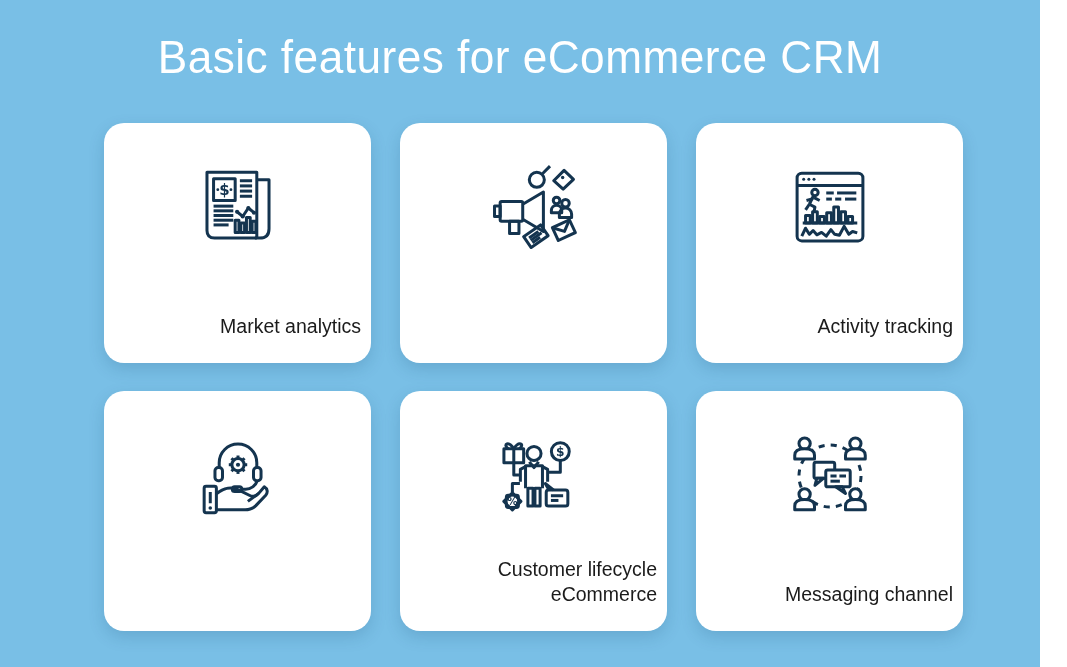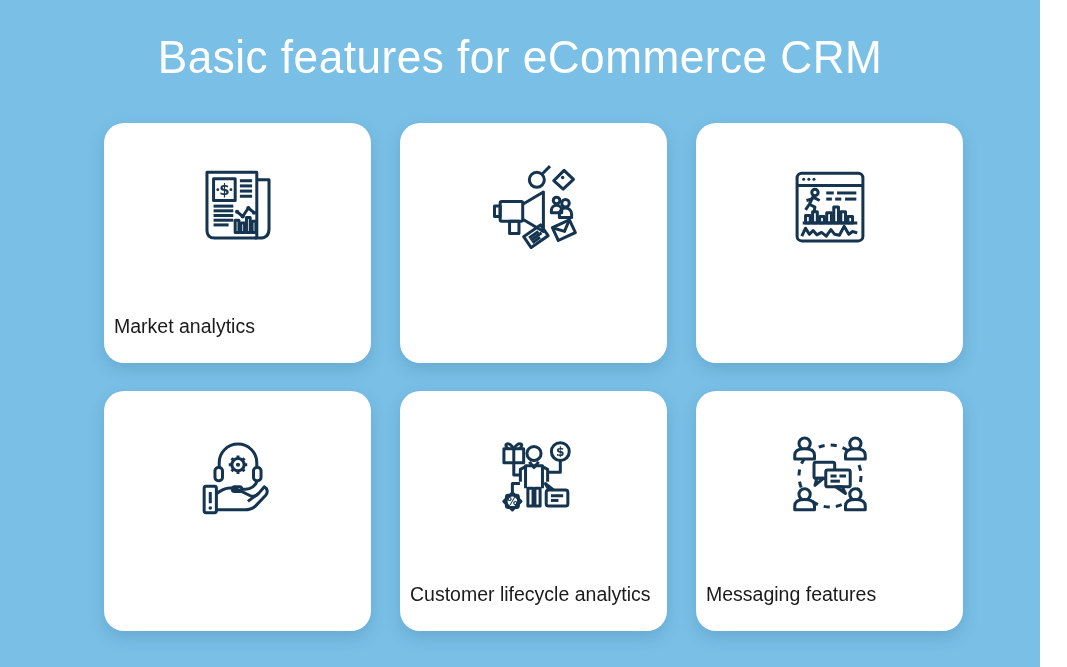--- a/index.html
+++ b/index.html
@@ -36,21 +36,21 @@
     display:flex; justify-content:center;
   }
   svg.icon { width:94px; height:94px; }
   .icon .st { stroke: var(--icon, #14344F); stroke-width:3.2; fill:none; stroke-linejoin:round; }
   .icon .wh { stroke: var(--icon, #14344F); stroke-width:3.2; fill:#FFFFFF; stroke-linejoin:round; }
   .icon .fl { fill: var(--icon, #14344F); stroke:none; }
   .icon .whf { fill:#FFFFFF; stroke:none; }
   .icon text { fill: var(--icon, #14344F); stroke:none; font-family:"DejaVu Sans", sans-serif; font-weight:bold; }
   .label {
     position:absolute; bottom:24px; left:10px; right:10px;
-    text-align:left;
+    text-align:right;
     color: var(--label, #1B1B1B);
     font-size:19.5px; line-height:25px; font-weight:500;
   }
 </style>
 </head>
 <body>
 
 <div class="page">
 
   <div class="title">Basic features for eCommerce CRM</div>
@@ -141,20 +141,21 @@
           <rect class="st" x="24" y="58" width="5" height="8"></rect>
           <rect class="st" x="31.5" y="54" width="5" height="12"></rect>
           <rect class="st" x="39" y="59" width="5" height="7"></rect>
           <rect class="st" x="46.5" y="55" width="5" height="11"></rect>
           <rect class="st" x="54" y="49" width="5" height="17"></rect>
           <rect class="st" x="61.5" y="54" width="5" height="12"></rect>
           <rect class="st" x="69" y="59" width="5" height="7"></rect>
           <polyline class="st" points="20,80 24,71.5 28,78 32,74 36,78.5 41,76 46,80 51,73 55,78 60,79 65,69.5 70,78 74,75 79,76.5"></polyline>
         </svg>
       </div>
+      <div class="label">Activity tracking</div>
     </div>
 
     <div class="card">
       <div class="icon-wrap">
         <svg class="icon" viewBox="0 0 100 100">
           <path class="st" d="M30,52 V36 A20,20 0 0 1 70,36 V52"></path>
           <rect class="wh" x="25.5" y="41" width="8" height="14" rx="3.5"></rect>
           <rect class="wh" x="66.5" y="41" width="8" height="14" rx="3.5"></rect>
           <path class="st" d="M70.5,55 A13,13 0 0 1 58,64 H53"></path>
           <rect class="st" x="44" y="61.5" width="10" height="5" rx="2.5"></rect>
@@ -201,21 +202,21 @@
           </g>
           <rect class="st" x="20.6" y="70.6" width="12.8" height="12.8" rx="2"></rect>
           <circle class="whf" cx="27" cy="77" r="5"></circle>
           <text x="27" y="81" font-size="11" text-anchor="middle">%</text>
           <rect class="st" x="63" y="65" width="23" height="17" rx="2.5"></rect>
           <path class="st" d="M66,65 L62,58 L71,65"></path>
           <line class="st" x1="68" y1="71" x2="81" y2="71"></line>
           <line class="st" x1="68" y1="76" x2="76" y2="76"></line>
         </svg>
       </div>
-      <div class="label">Customer lifecycle analytics</div>
+      <div class="label">Customer lifecycle eCommerce</div>
     </div>
 
     <div class="card">
       <div class="icon-wrap">
         <svg class="icon" viewBox="0 0 100 100">
           <circle class="st" cx="50" cy="50" r="33" stroke-dasharray="6.5 6.5"></circle>
           <circle class="wh" cx="23" cy="15.5" r="6"></circle>
           <path class="wh" d="M12.5,32 V28 Q12.5,21 23,21 Q33.5,21 33.5,28 V32 Z"></path>
           <circle class="wh" cx="77" cy="15.5" r="6"></circle>
           <path class="wh" d="M66.5,32 V28 Q66.5,21 77,21 Q87.5,21 87.5,28 V32 Z"></path>
@@ -225,17 +226,17 @@
           <path class="wh" d="M66.5,86 V82 Q66.5,75 77,75 Q87.5,75 87.5,82 V86 Z"></path>
           <rect class="wh" x="33" y="35.5" width="22" height="17" rx="2"></rect>
           <path class="wh" d="M36,52.5 L34,60 L43,52.5 Z"></path>
           <rect class="wh" x="45.5" y="43.5" width="26" height="18" rx="2"></rect>
           <path class="wh" d="M63,61.5 L66.5,68.5 L56,61.5 Z"></path>
           <line class="st" x1="50.5" y1="50" x2="57" y2="50"></line>
           <line class="st" x1="60" y1="50" x2="67" y2="50"></line>
           <line class="st" x1="50.5" y1="55.5" x2="60.5" y2="55.5"></line>
         </svg>
       </div>
-      <div class="label">Messaging features</div>
+      <div class="label">Messaging channel</div>
     </div>
 
   </div>
 </div>
 
 </body></html>

